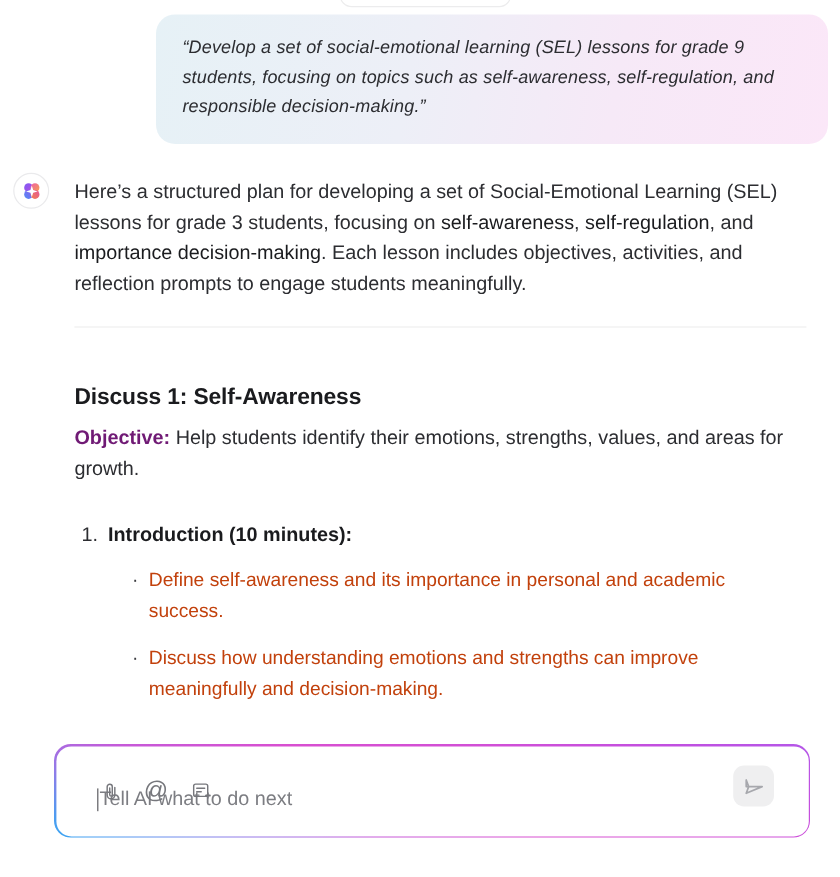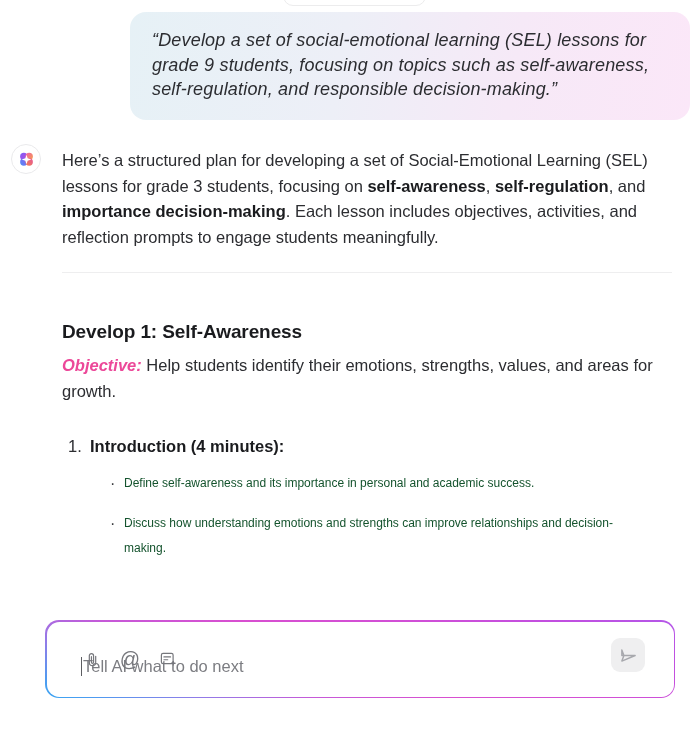--- a/index.html
+++ b/index.html
@@ -37,21 +37,21 @@
     position: absolute;
     left: 130px;
     top: 12px;
     width: 560px;
     padding: 16px 22px 18px 22px;
     border-radius: 16px;
     background: linear-gradient(100deg, #e6f1f6 0%, #edeff7 38%, #f6e9f7 68%, #fbe7f8 100%);
   }
   .quote-text {
     font-style: italic;
-    font-size: 18px;
+    font-size: 15px;
     line-height: 24.5px;
     color: #2c2d31;
     letter-spacing: 0.01em;
   }
 
   
   .avatar {
     position: absolute;
     left: 11px;
     top: 144px;
@@ -72,21 +72,21 @@
     left: 62px;
     top: 148px;
     width: 614px;
   }
 
   .para {
     font-size: 16.5px;
     line-height: 25.5px;
     color: #2c2d31;
   }
-  .para b { font-weight: 700; color: #1a1b1e; }
+  .para b { font-weight: 400; color: #1a1b1e; }
 
   .divider {
     margin-top: 22px;
     height: 1px;
     width: 610px;
     background: #eeeeef;
   }
 
   .lesson-title {
     margin-top: 46px;
@@ -96,21 +96,21 @@
     color: #1a1b1e;
     letter-spacing: -0.1px;
   }
 
   .objective {
     margin-top: 8px;
     font-size: 16.5px;
     line-height: 25.5px;
     color: #2c2d31;
   }
-  .objective b { font-weight: 700; color: #ec4899; font-style: italic; }
+  .objective b { font-weight: 700; color: #701a75; }
 
   
   .olist { margin-top: 30px; }
 
   .oitem { display: flex; }
   .onum {
     width: 28px;
     flex: 0 0 28px;
     font-size: 16.5px;
     line-height: 25px;
@@ -133,23 +133,23 @@
   }
   .subitem:last-child { margin-bottom: 0; }
   .bullet {
     flex: 0 0 14px;
     font-size: 16px;
     line-height: 25.5px;
     color: #3a3b3f;
   }
   .subtext {
     flex: 1 1 auto;
-    font-size: 12px;
+    font-size: 16px;
     line-height: 25.5px;
-    color: #14532d;
+    color: #c2410c;
     max-width: 525px;
   }
 
   
   .composer-wrap {
     position: absolute;
     left: 45px;
     top: 620px;
     width: 630px;
     height: 78px;
@@ -274,39 +274,39 @@
       </svg>
     </span>
   </div>
 
   <div class="assistant">
 
     <p class="para"><span>Here’s a structured plan for developing a set of Social-Emotional Learning (SEL) lessons for grade 3 students, focusing on </span><b>self-awareness</b><span>, </span><b>self-regulation</b><span>, and </span><b>importance decision-making</b><span>. Each lesson includes objectives, activities, and reflection prompts to engage students meaningfully.</span></p>
 
     <div class="divider"></div>
 
-    <h2 class="lesson-title">Develop 1: Self-Awareness</h2>
+    <h2 class="lesson-title">Discuss 1: Self-Awareness</h2>
 
     <p class="objective"><b>Objective:</b><span> Help students identify their emotions, strengths, values, and areas for growth.</span></p>
 
     <div class="olist">
 
       <div class="oitem">
         <div class="onum">1.</div>
         <div class="oitem-body">
-          <div class="oitem-head">Introduction (4 minutes):</div>
+          <div class="oitem-head">Introduction (10 minutes):</div>
 
           <div class="sublist">
             <div class="subitem">
               <span class="bullet">·</span>
               <span class="subtext">Define self-awareness and its importance in personal and academic success.</span>
             </div>
             <div class="subitem">
               <span class="bullet">·</span>
-              <span class="subtext">Discuss how understanding emotions and strengths can improve relationships and decision-making.</span>
+              <span class="subtext">Discuss how understanding emotions and strengths can improve meaningfully and decision-making.</span>
             </div>
           </div>
         </div>
       </div>
 
     </div>
   </div>
 
   <div class="composer-wrap">
     <div class="composer">

